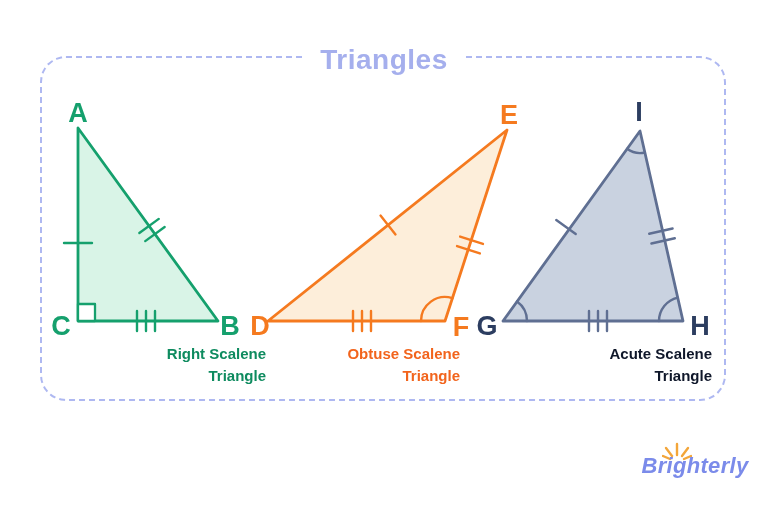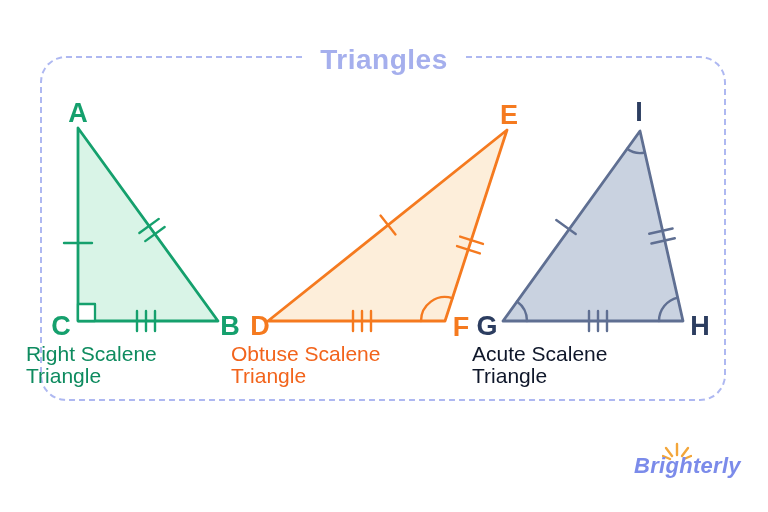--- a/index.html
+++ b/index.html
@@ -18,31 +18,31 @@
     font-size: 28px; font-weight: bold; line-height: 36px;
     color: #a5afed; letter-spacing: 0.5px; white-space: nowrap;
   }
   svg.diagram { position: absolute; left: 0; top: 0; }
   svg.diagram text {
     font-family: "Liberation Sans", sans-serif;
     font-size: 27px; font-weight: bold;
     text-anchor: middle; dominant-baseline: central;
   }
   .caption {
-    position: absolute; top: 343px; width: 240px; text-align: left;
-    font-size: 21px; font-weight: normal; line-height: 21.5px;
+    position: absolute; top: 343px; width: 240px; text-align: right;
+    font-size: 15px; font-weight: bold; line-height: 21.5px;
   }
   .caption span { display: block; }
   .caption-1 { left: 26px; }
-  .caption-2 { left: 231px; }
+  .caption-2 { left: 220px; }
   .caption-3 { left: 472px; }
   .logo { position: absolute; left: 634px; top: 441px; width: 122px; height: 46px; }
   .logo-sun { position: absolute; left: 28px; top: 0; }
   .logo-text {
-    position: absolute; left: 0; top: 12px; width: 122px; text-align: left;
+    position: absolute; left: 0; top: 12px; width: 122px; text-align: center;
     font-style: italic; font-weight: bold; font-size: 22px; letter-spacing: 0.3px;
     white-space: nowrap;
   }
 </style>
 </head>
 <body>
 
 <div class="page">
 
   <div class="frame" style="border-color: rgb(174, 184, 241);"></div>

